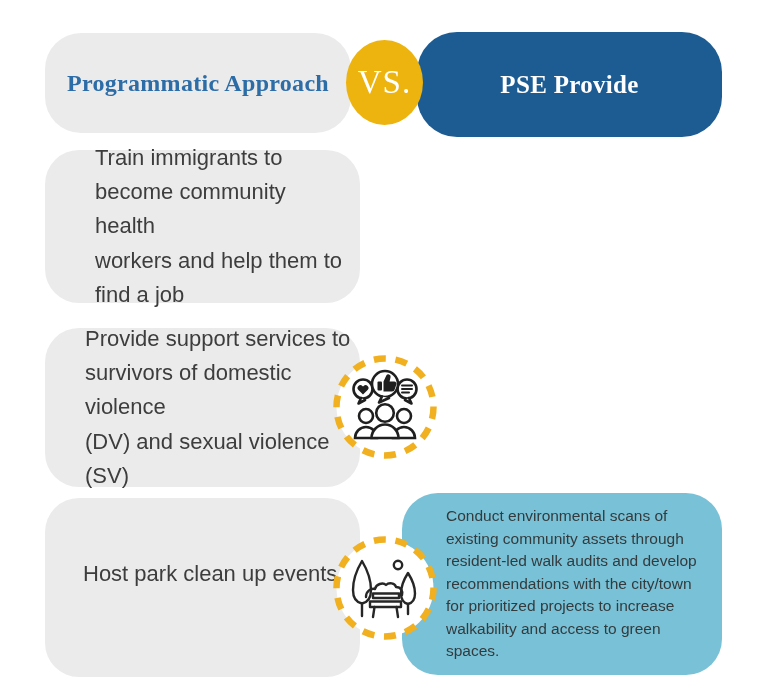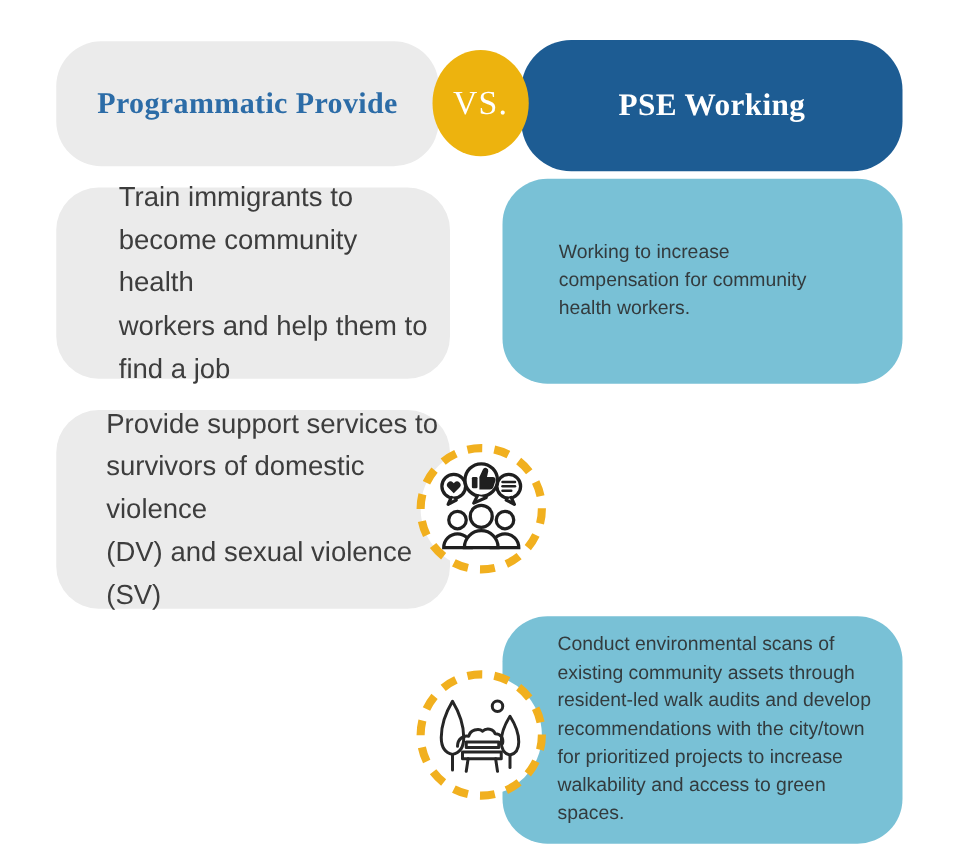--- a/index.html
+++ b/index.html
@@ -32,21 +32,21 @@
   .hdr-left span{
     font-family:"Liberation Serif",serif;font-weight:700;
     font-size:24px;color:var(--header-text-blue);letter-spacing:.3px;
   }
   .vs{
     position:absolute;left:346px;top:40px;width:77px;height:85px;
     background:var(--yellow);border-radius:50%;
     display:flex;align-items:center;justify-content:center;z-index:3;
   }
   .vs span{
-    font-family:"Liberation Serif",serif;font-size:27px;color:#fff;letter-spacing:1px;
+    font-family:"Liberation Serif",serif;font-size:33px;color:#fff;letter-spacing:1px;
   }
   .hdr-right{
     left:417px;top:32px;width:305px;height:105px;border-radius:40px;
     background:var(--dark-blue);justify-content:center;z-index:2;
   }
   .hdr-right span{
     font-family:"Liberation Serif",serif;font-weight:700;
     font-size:25px;color:#fff;letter-spacing:.3px;
   }
 
@@ -69,39 +69,34 @@
   .i2{left:332px;top:354px;}
   .i3{left:332px;top:535px;}
   .medal svg{display:block;width:106px;height:106px;}
 </style>
 </head>
 <body>
 
 <div class="stage">
 
   <div class="box gray hdr-left">
-    <span>Programmatic Provide</span>
+    <span>Programmatic Approach</span>
   </div>
   <div class="vs">
     <span>VS.</span>
   </div>
   <div class="box hdr-right">
-    <span>PSE Working</span>
+    <span>PSE Provide</span>
   </div>
 
   <div class="box gray r1L">
     <div class="cell-text left-cell">Train immigrants to
 become community health
 workers and help them to
 find a job</div>
-  </div>
-  <div class="box teal r1R">
-    <div class="cell-text right-cell">Working to increase
-compensation for community
-health workers.</div>
   </div>
 
   <div class="box gray r2L">
     <div class="cell-text left-cell">Provide support services to
 survivors of domestic violence
 (DV) and sexual violence
 (SV)</div>
   </div>
   <div class="medal i2">
     <svg viewBox="0 0 106 106" xmlns="http://www.w3.org/2000/svg">
@@ -126,20 +121,23 @@
         <circle cx="34" cy="62" r="7"></circle>
         <path d="M23 84 a11 11 0 0 1 22 0 z"></path>
         <circle cx="72" cy="62" r="7"></circle>
         <path d="M61 84 a11 11 0 0 1 22 0 z"></path>
         <circle cx="53" cy="59" r="8.8"></circle>
         <path d="M39.5 84 a13.5 13.5 0 0 1 27 0 z"></path>
       </g>
     </svg>
   </div>
 
+  <div class="box gray r3L">
+    <div class="cell-text left-cell">Host park clean up events</div>
+  </div>
   <div class="box teal r3R">
     <div class="cell-text right-cell">Conduct environmental scans of
 existing community assets through
 resident-led walk audits and develop
 recommendations with the city/town
 for prioritized projects to increase
 walkability and access to green
 spaces.</div>
   </div>
   <div class="medal i3">

